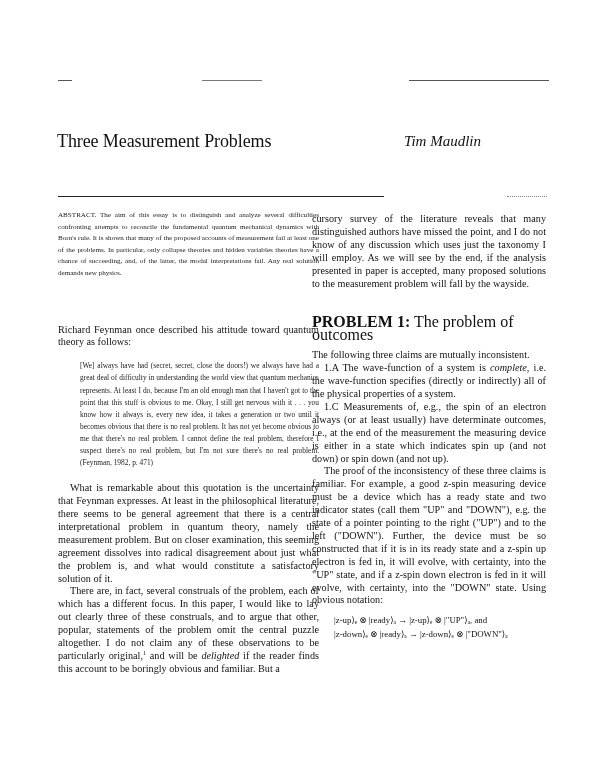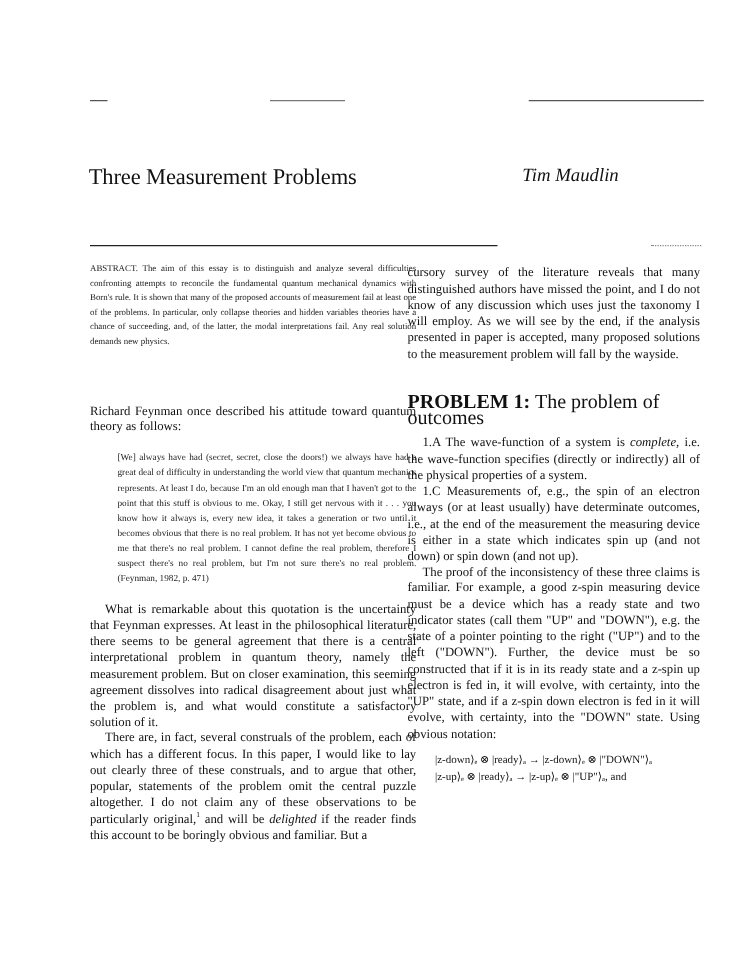--- a/index.html
+++ b/index.html
@@ -1,17 +1,17 @@
 <!DOCTYPE html>
 <html><head>
 <meta charset="utf-8">
 <style>
   html, body { margin: 0; padding: 0; background: #ffffff; }
   body { width: 600px; height: 776px; position: relative; overflow: hidden; color: #111; font-family: "Liberation Serif", "DejaVu Serif", serif; }
-  .page { position: absolute; left: 16px; top: 0; width: 532px; height: 776px; }
+  .page { position: absolute; left: 2px; top: 0; width: 532px; height: 776px; }
 
   .hdr-line { position: absolute; top: 80px; height: 1px; background: #555; }
   .hdr-a { left: 56px; width: 14px; }
   .hdr-b { left: 200px; width: 60px; background: #777; }
   .hdr-c { left: 407px; width: 140px; }
 
   .title { position: absolute; left: 55px; top: 131px; font-size: 18px; letter-spacing: -0.1px; }
   .author { position: absolute; right: 53px; top: 133px; font-size: 15px; font-style: italic; }
   .title-rule { position: absolute; left: 56px; top: 196px; width: 326px; height: 1px; background: #222; }
   .title-rule-dots { position: absolute; left: 505px; top: 196px; width: 40px; height: 1px; border-top: 1px dotted #888; }
@@ -61,24 +61,25 @@
 
     <p class="indent">What is remarkable about this quotation is the uncertainty that Feynman expresses. At least in the philosophical literature, there seems to be general agreement that there is a central interpretational problem in quantum theory, namely the measurement problem. But on closer examination, this seeming agreement dissolves into radical disagreement about just what the problem is, and what would constitute a satisfactory solution of it.</p>
     <p class="indent"><span>There are, in fact, several construals of the problem, each of which has a different focus. In this paper, I would like to lay out clearly three of these construals, and to argue that other, popular, statements of the problem omit the central puzzle altogether. I do not claim any of these observations to be particularly original,</span><sup>1</sup><span> and will be </span><em>delighted</em><span> if the reader finds this account to be boringly obvious and familiar. But a</span></p>
   </div>
 
   <div class="col col-right">
     <p class="after-p">cursory survey of the literature reveals that many distinguished authors have missed the point, and I do not know of any discussion which uses just the taxonomy I will employ. As we will see by the end, if the analysis presented in paper is accepted, many proposed solutions to the measurement problem will fall by the wayside.</p>
 
     <p class="heading"><span>PROBLEM 1:</span><span class="rest"> The problem of outcomes</span></p>
 
+    <p>The following three claims are mutually inconsistent.</p>
     <p class="indent"><span>1.A The wave-function of a system is </span><em>complete</em><span>, i.e. the wave-function specifies (directly or indirectly) all of the physical properties of a system.</span></p>
     <p class="indent">1.C Measurements of, e.g., the spin of an electron always (or at least usually) have determinate outcomes, i.e., at the end of the measurement the measuring device is either in a state which indicates spin up (and not down) or spin down (and not up).</p>
     <p class="indent">The proof of the inconsistency of these three claims is familiar. For example, a good z-spin measuring device must be a device which has a ready state and two indicator states (call them "UP" and "DOWN"), e.g. the state of a pointer pointing to the right ("UP") and to the left ("DOWN"). Further, the device must be so constructed that if it is in its ready state and a z-spin up electron is fed in, it will evolve, with certainty, into the "UP" state, and if a z-spin down electron is fed in it will evolve, with certainty, into the "DOWN" state. Using obvious notation:</p>
 
     <div class="eq">
+      <div>|z-up⟩ₑ ⊗ |ready⟩ₐ → |z-up⟩ₑ ⊗ |"UP"⟩ₐ, and</div>
       <div>|z-down⟩ₑ ⊗ |ready⟩ₐ → |z-down⟩ₑ ⊗ |"DOWN"⟩ₐ</div>
-      <div>|z-up⟩ₑ ⊗ |ready⟩ₐ → |z-up⟩ₑ ⊗ |"UP"⟩ₐ, and</div>
     </div>
 
   </div>
 
 </div>
 
 </body></html>

